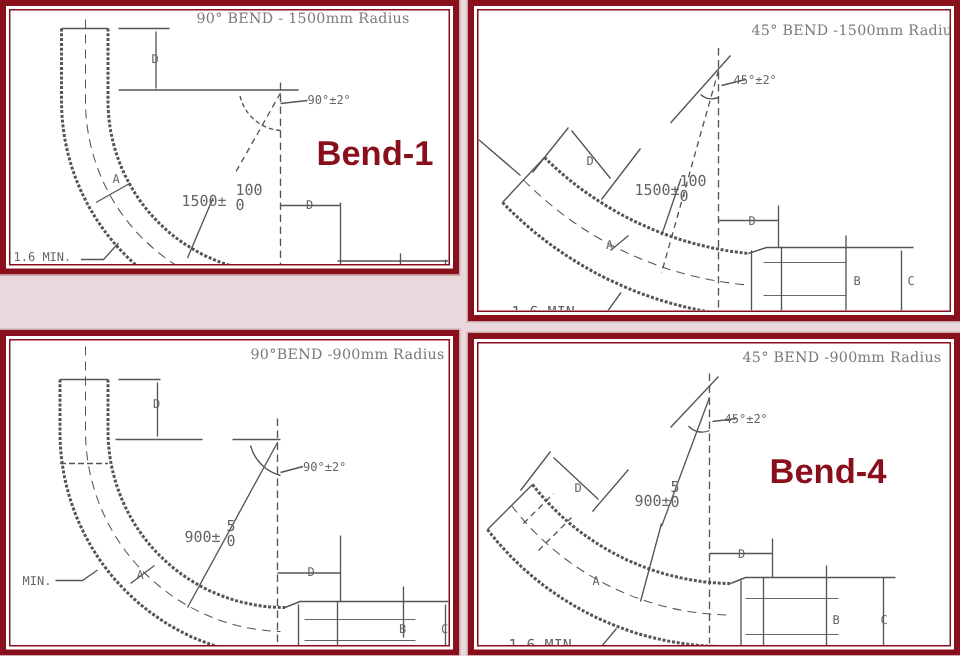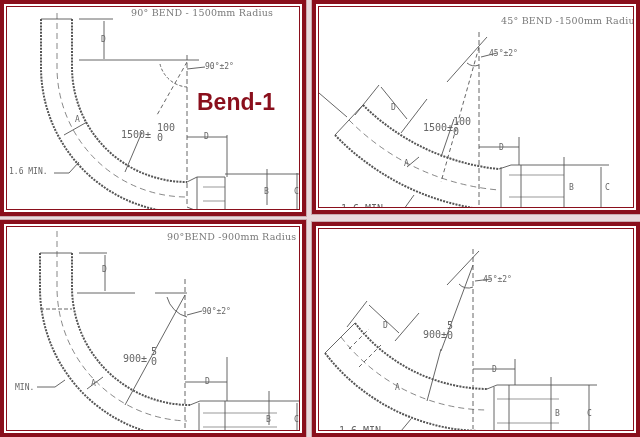--- a/index.html
+++ b/index.html
@@ -15,30 +15,30 @@
   .panel .inner {
     position: absolute; inset: 2px; border: 1px solid #8a0f1c; overflow: hidden;
   }
   .panel svg { position: absolute; left: 0; top: 0; }
   .title {
     position: absolute; font-size: 9.5px; color: #7a7a7a; letter-spacing: 0.2px;
     white-space: nowrap; font-family: "DejaVu Serif", serif;
   }
   .bend-label {
     position: absolute; font-family: "Liberation Sans", sans-serif; font-weight: bold;
-    font-size: 23px; color: #8a0f1c; white-space: nowrap;
+    font-size: 23px; color: #8a0f1c; white-space: nowrap; margin-left: 14px;
   }
   .lbl { position: absolute; font-size: 8px; color: #666; white-space: nowrap; font-family: "DejaVu Sans Mono", monospace; }
   .rad { position: absolute; font-size: 10px; color: #666; white-space: nowrap; font-family: "DejaVu Sans Mono", monospace; }
   .tol { position: absolute; line-height: 10px; font-size: 10px; color: #666; font-family: "DejaVu Sans Mono", monospace; }
 </style>
 </head>
 <body>
 
-<div class="panel" style="left:0;top:0;width:306px;height:216px;">
+<div class="panel" style="left:0;top:0;width:306px;height:183px;">
   <div class="inner">
     <svg width="300" height="208" viewBox="0 0 300 208" fill="none" stroke="#555" stroke-width="0.9">
 
       <path d="M34 12 L34 60 A146 146 0 0 0 180 206" stroke-dasharray="2 1.2" stroke-width="2"></path>
       <path d="M65 12 L65 60 A115 115 0 0 0 180 175" stroke-dasharray="2 1.2" stroke-width="2"></path>
       <path d="M34 12 L65 12"></path>
       <path d="M50 6 L50 60 A130 130 0 0 0 180 190" stroke-dasharray="6 4" stroke-width="0.7"></path>
 
       <path d="M180 175 L190 170 L218 170 L218 204 L190 204 L180 200"></path>
       <path d="M190 170 L190 204"></path>
@@ -173,20 +173,22 @@
       <path d="M128 56 L160 22"></path>
       <path d="M154 36 L122 122"></path>
       <path d="M140 55 A12 12 0 0 0 154 58"></path>
       <path d="M156 52 L172 50"></path>
       <path d="M48 72 L28 98 M100 84 L76 112 M50 76 L80 104"></path>
       <path d="M154 140 L196 140 M196 130 L196 156"></path>
       <path d="M190 156 L278 156 M190 206 L278 206 M232 148 L232 206 M270 156 L270 206"></path>
       <path d="M122 120 L108 172"></path>
       <path d="M66 202 L82 202 L92 190"></path>
     </svg>
+    <div class="title" style="left:176px;top:4px;">45° BEND -900mm Radius</div>
+    <div class="bend-label" style="left:180px;top:72px;">Bend-4</div>
     <div class="lbl" style="left:164px;top:46px;">45°±2°</div>
     <div class="rad" style="left:104px;top:100px;"><span>900±</span></div>
     <div class="tol" style="left:128px;top:92px;">
         <div>5</div>
         <div>0</div>
       </div>
     <div class="lbl" style="left:20px;top:196px;font-size:10px;">1.6 MIN.</div>
     <div class="lbl" style="left:76px;top:154px;">A</div>
     <div class="lbl" style="left:64px;top:92px;">D</div>
     <div class="lbl" style="left:173px;top:136px;">D</div>

